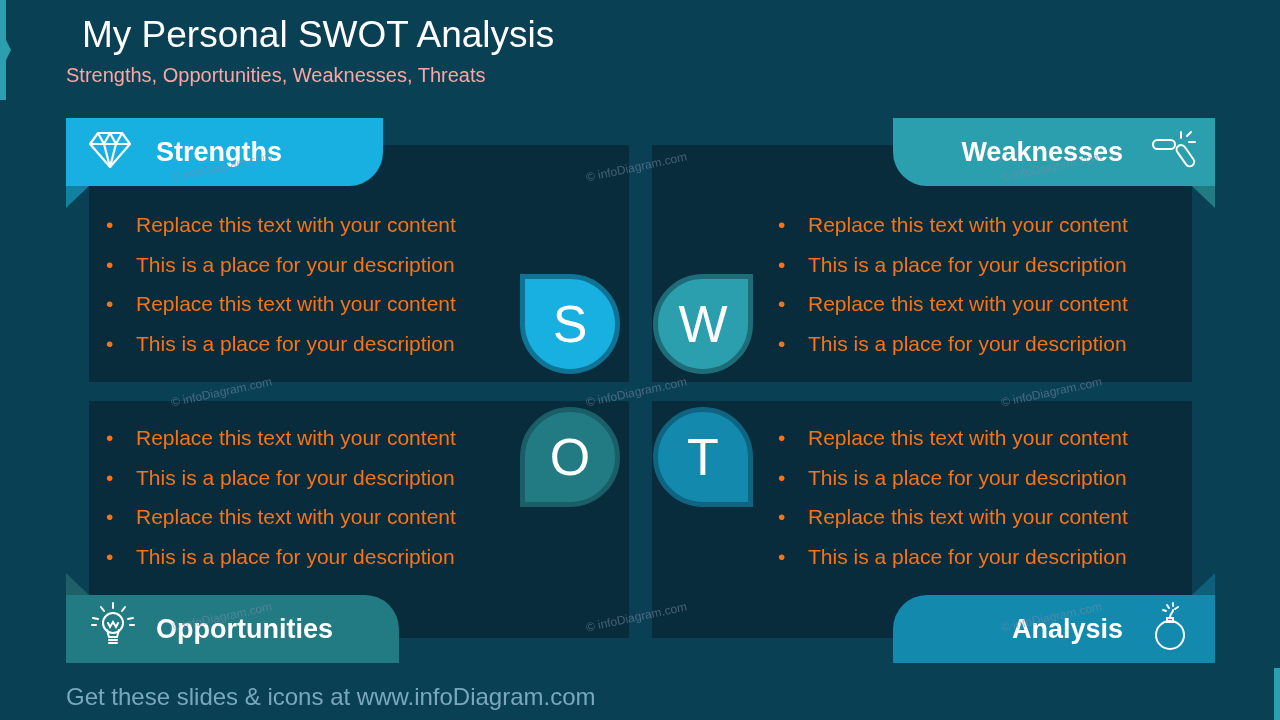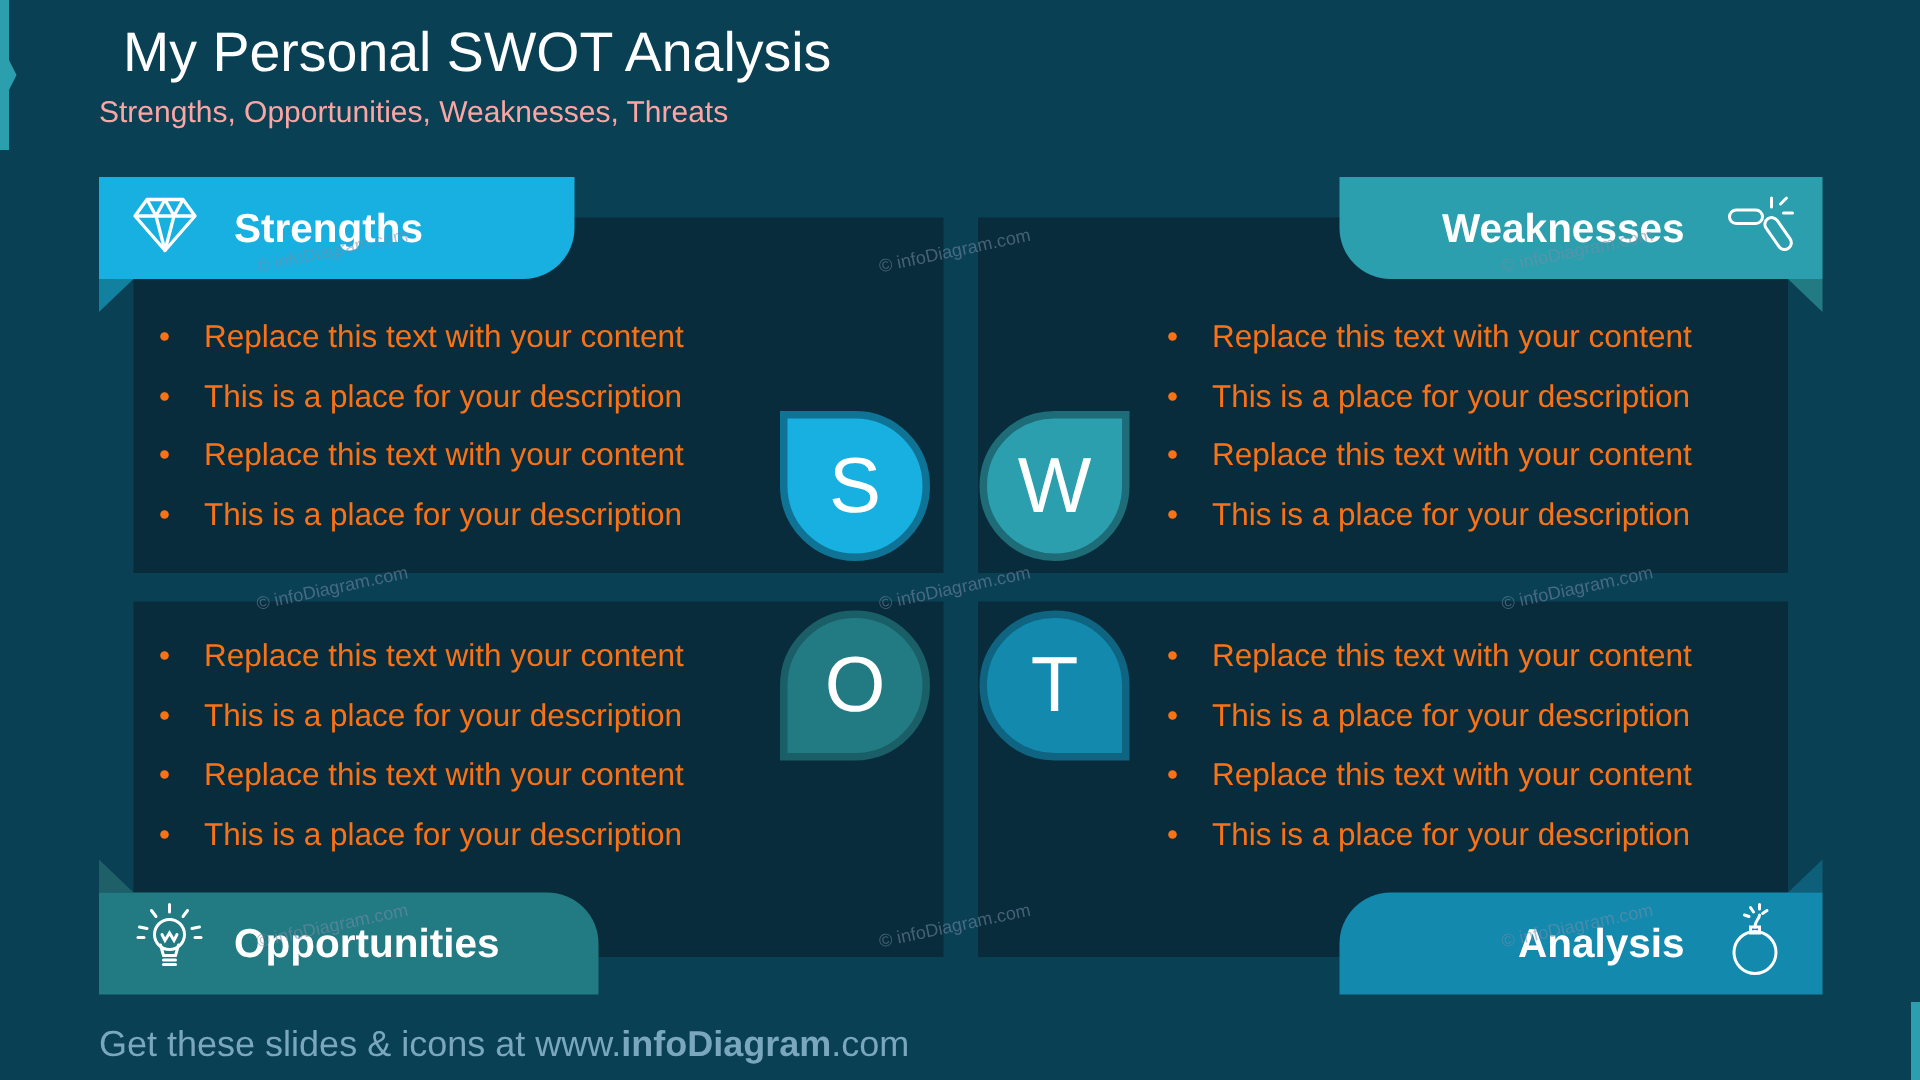--- a/index.html
+++ b/index.html
@@ -11,21 +11,21 @@
   .subtitle{position:absolute;left:66px;top:64px;font-size:20px;color:#fca5a5;}
   .panel{position:absolute;background:#082c3b;}
   .ul{position:absolute;margin:0;padding:0;list-style:none;}
   .ul li{font-size:21px;line-height:39.7px;color:#f97316;position:relative;padding-left:46px;white-space:nowrap;}
   .ul li:before{content:"•";position:absolute;left:16px;top:0;}
   .hdr{position:absolute;height:68px;display:flex;align-items:center;font-size:27px;font-weight:bold;color:#fff;}
   .fold{position:absolute;width:0;height:0;}
   .petal{position:absolute;width:100px;height:100px;border:5px solid;display:flex;align-items:center;justify-content:center;font-size:52px;color:#fff;box-sizing:border-box;}
   .wm{position:absolute;font-size:12px;color:rgba(120,140,170,0.55);transform:rotate(-12deg);white-space:nowrap;}
   .footer{position:absolute;left:66px;top:683px;font-size:24px;color:#7aa7bd;}
-  .footer b{font-weight:bold;text-align:center;}
+  .footer b{font-weight:normal;text-align:center;}
   .icon svg{display:block;}
 </style>
 </head>
 <body>
 
 <div class="left-accent"></div>
 <div class="right-accent"></div>
 
 <div class="title">My Personal SWOT Analysis</div>
 <div class="subtitle">Strengths, Opportunities, Weaknesses, Threats</div>

